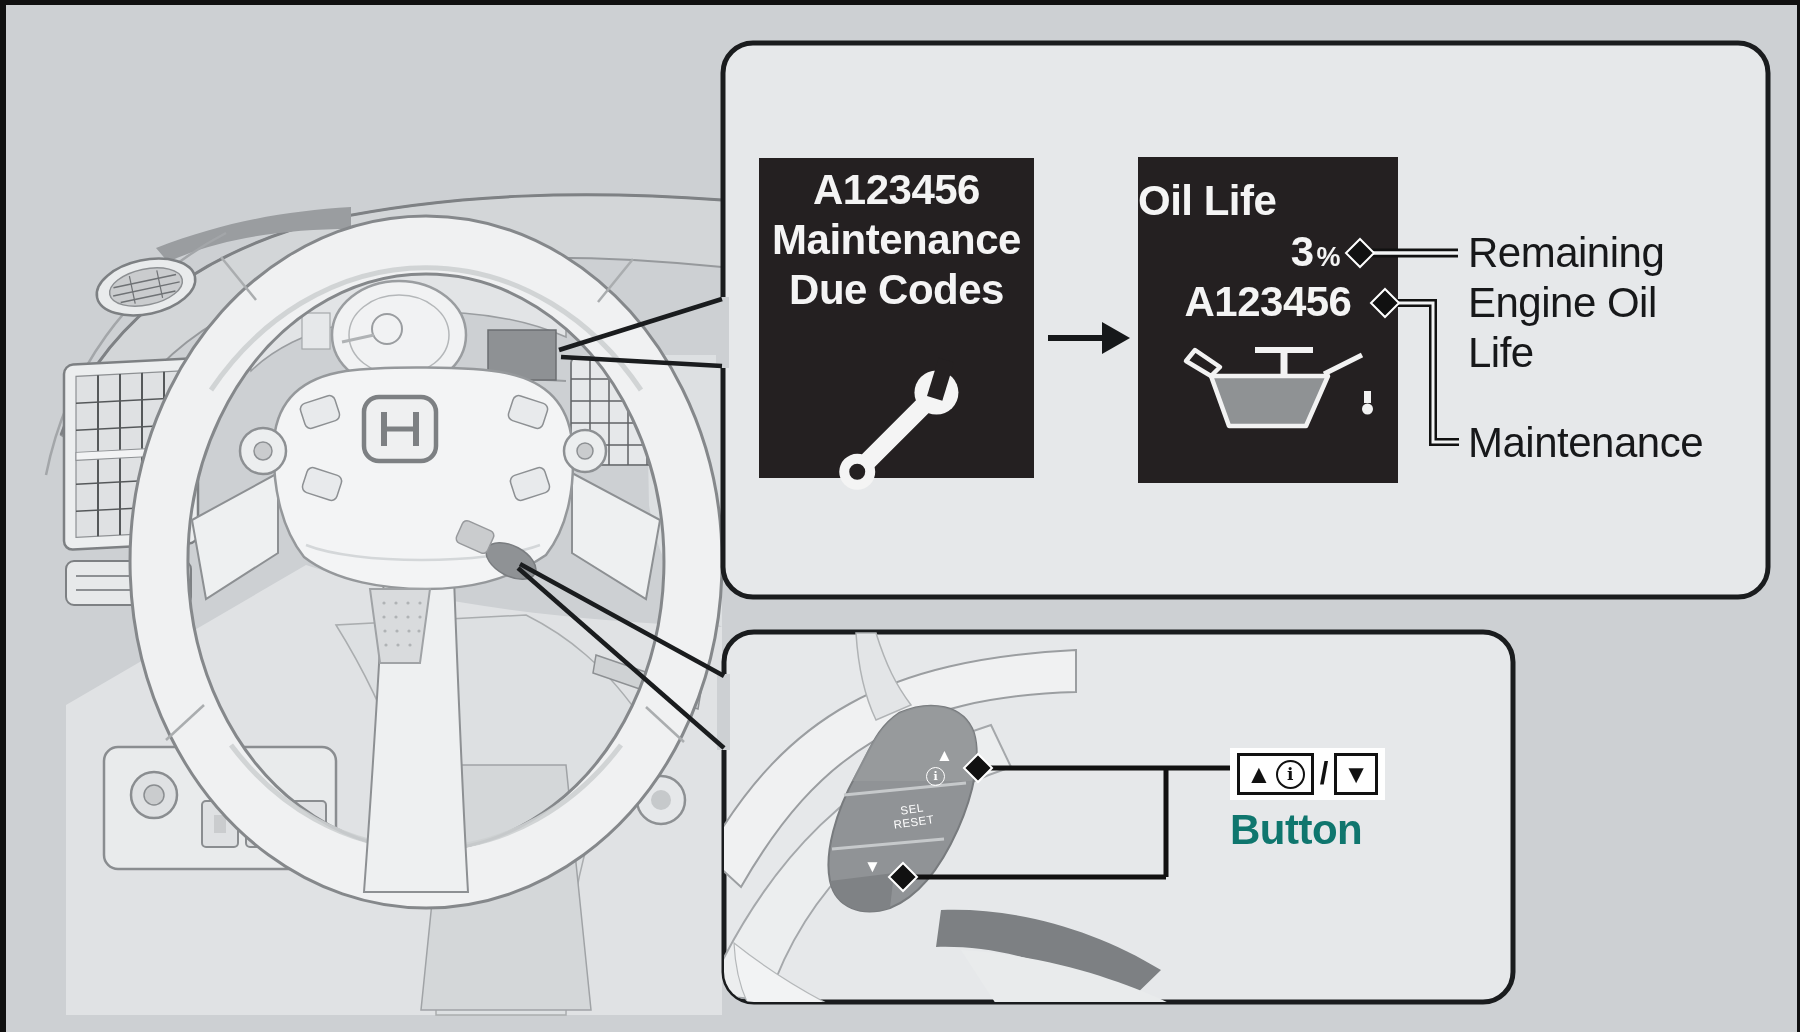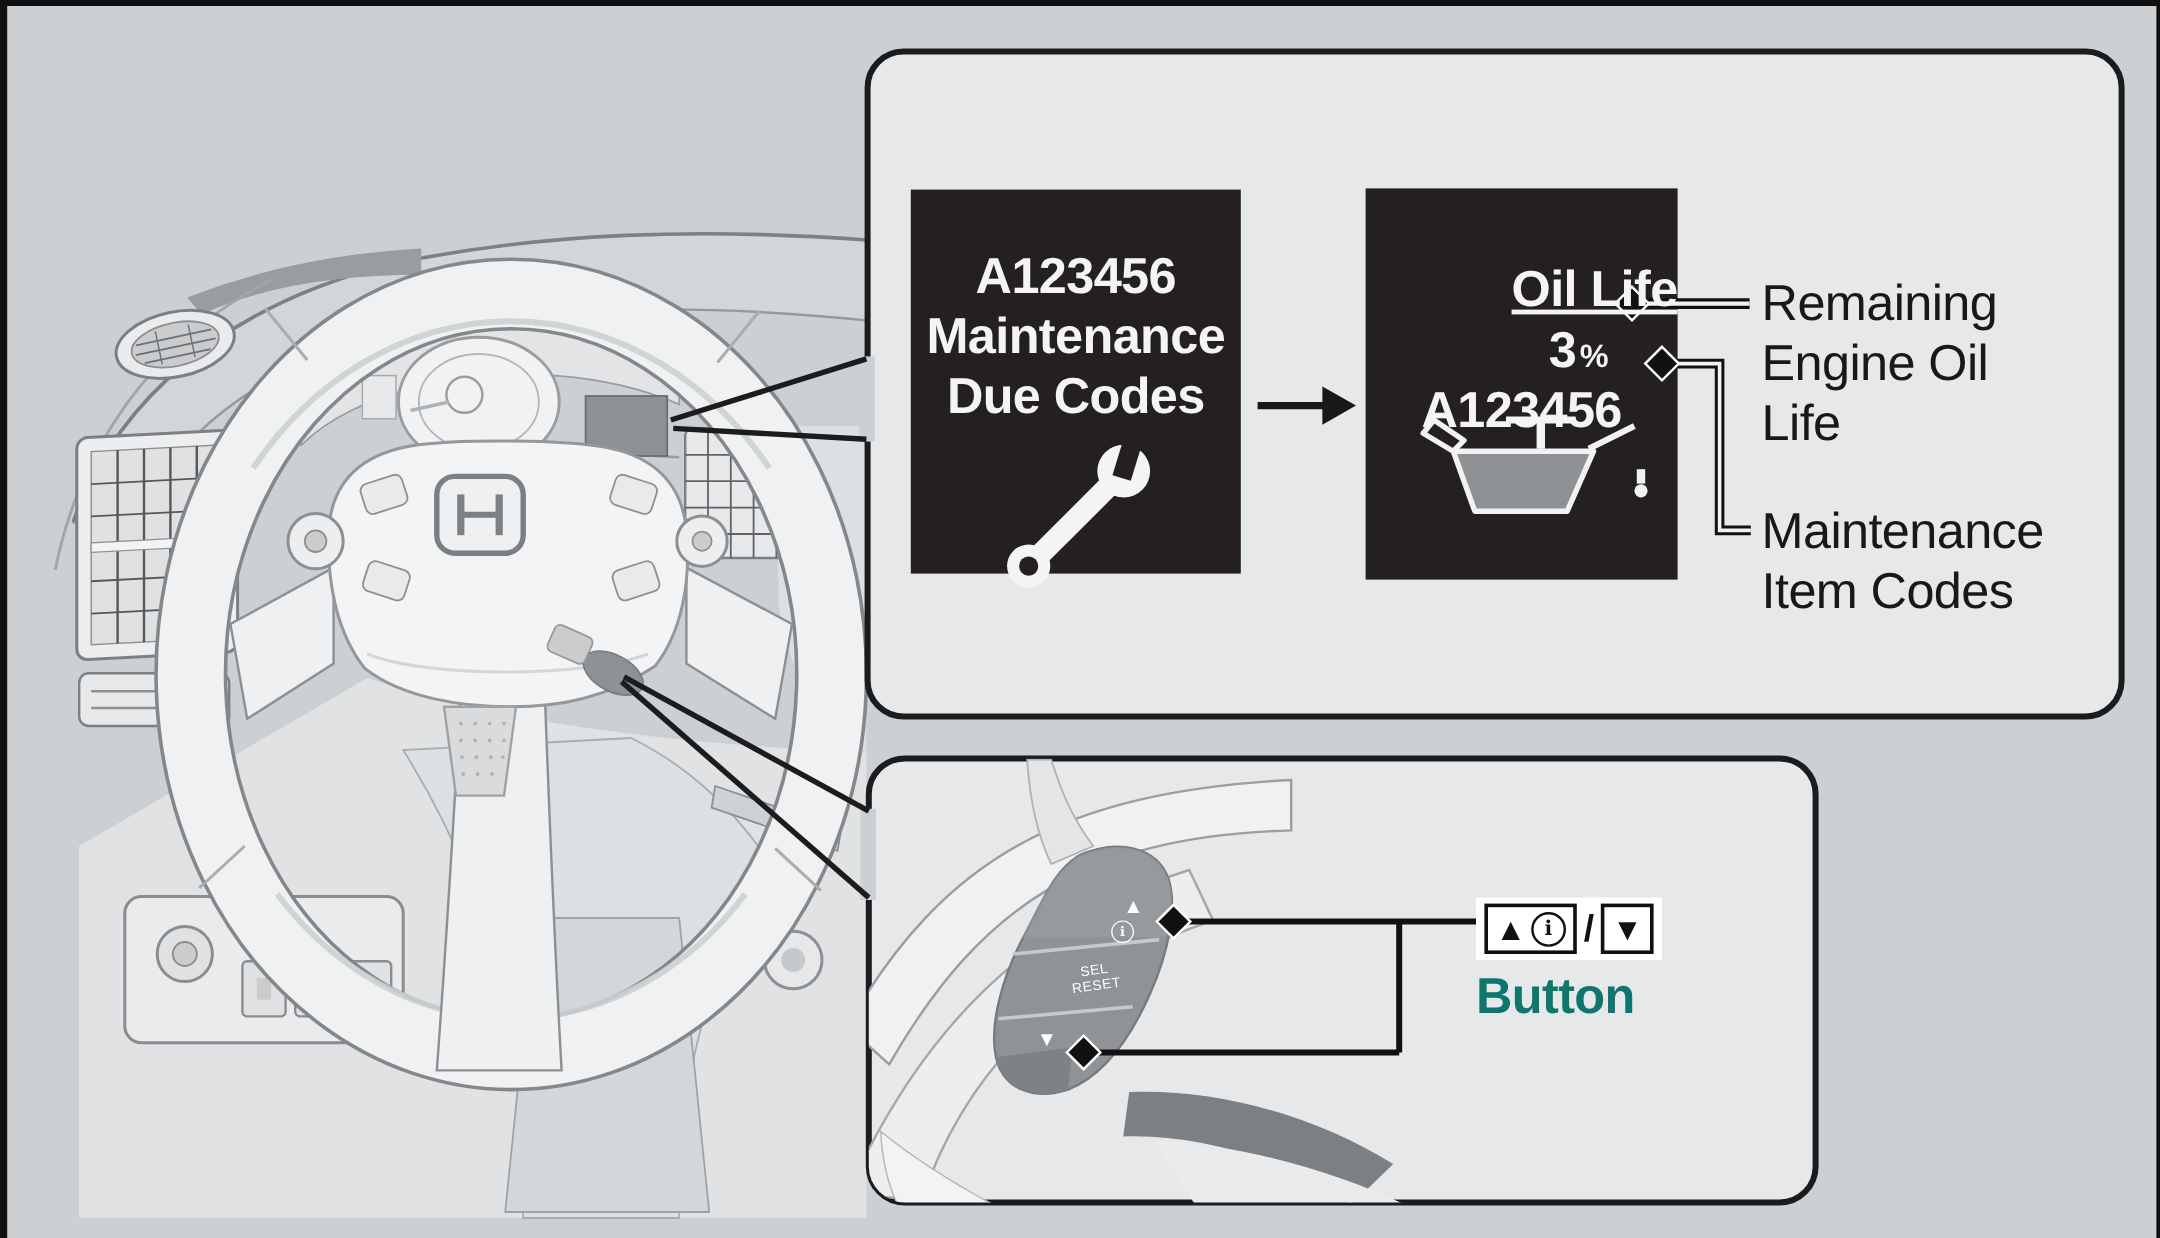--- a/index.html
+++ b/index.html
@@ -2,23 +2,23 @@
 <html><head>
 <meta charset="utf-8">
 <style>
   html,body{margin:0;padding:0;background:#b8bcbf;}
   .page{position:relative;width:1800px;height:1032px;background:#cdd0d3;overflow:hidden;
         border-top:5px solid #101010;border-left:6px solid #101010;border-right:3px solid #101010;
         box-sizing:border-box;font-family:"Liberation Sans",sans-serif;}
   .abs{position:absolute;}
   svg{position:absolute;left:0;top:0;}
   
-  .mfd{color:#f4f4f4;font-weight:700;letter-spacing:-0.5px;margin-top:40px;}
+  .mfd{color:#f4f4f4;font-weight:700;letter-spacing:-0.5px;}
   .mfd-lines{width:275px;left:753px;top:160px;text-align:center;font-size:42px;line-height:50px;}
-  .s2-title{left:1132px;top:171px;width:260px;text-align:right;font-size:42px;line-height:50px;text-decoration:underline;}
+  .s2-title{left:1132px;top:171px;width:260px;text-align:left;font-size:42px;line-height:50px;}
   .s2-value{left:1132px;top:222px;width:260px;text-align:right;font-size:42px;line-height:50px;
             padding-right:58px;box-sizing:border-box;}
   .s2-value .pct{font-size:27px;font-weight:700;margin-left:3px;}
   .s2-code{left:1132px;top:272px;width:260px;text-align:center;font-size:42px;line-height:50px;}
   
   .lbl{color:#17181a;font-weight:400;font-size:42px;line-height:50px;letter-spacing:-0.5px;}
   .lbl-remaining{left:1462px;top:223px;}
   .lbl-codes{left:1462px;top:413px;}
   
   .pod-glyph{color:#ffffff;font-size:17px;line-height:17px;}
@@ -285,21 +285,20 @@
 <div class="abs mfd s2-value"><span>3</span><span class="pct">%</span></div>
 <div class="abs mfd s2-code">A123456</div>
 
 <div class="abs lbl lbl-remaining">
   <div>Remaining</div>
   <div>Engine Oil</div>
   <div>Life</div>
 </div>
 <div class="abs lbl lbl-codes">
   <div>Maintenance</div>
-  <div>Item Codes</div>
 </div>
 
 <div class="abs pod-glyph" style="left:930px;top:742px;">▲</div>
 <div class="abs pod-info" style="left:920px;top:762px;">i</div>
 <div class="abs pod-selreset">
   <div>SEL</div>
   <div>RESET</div>
 </div>
 <div class="abs pod-glyph" style="left:858px;top:853px;">▼</div>
 

